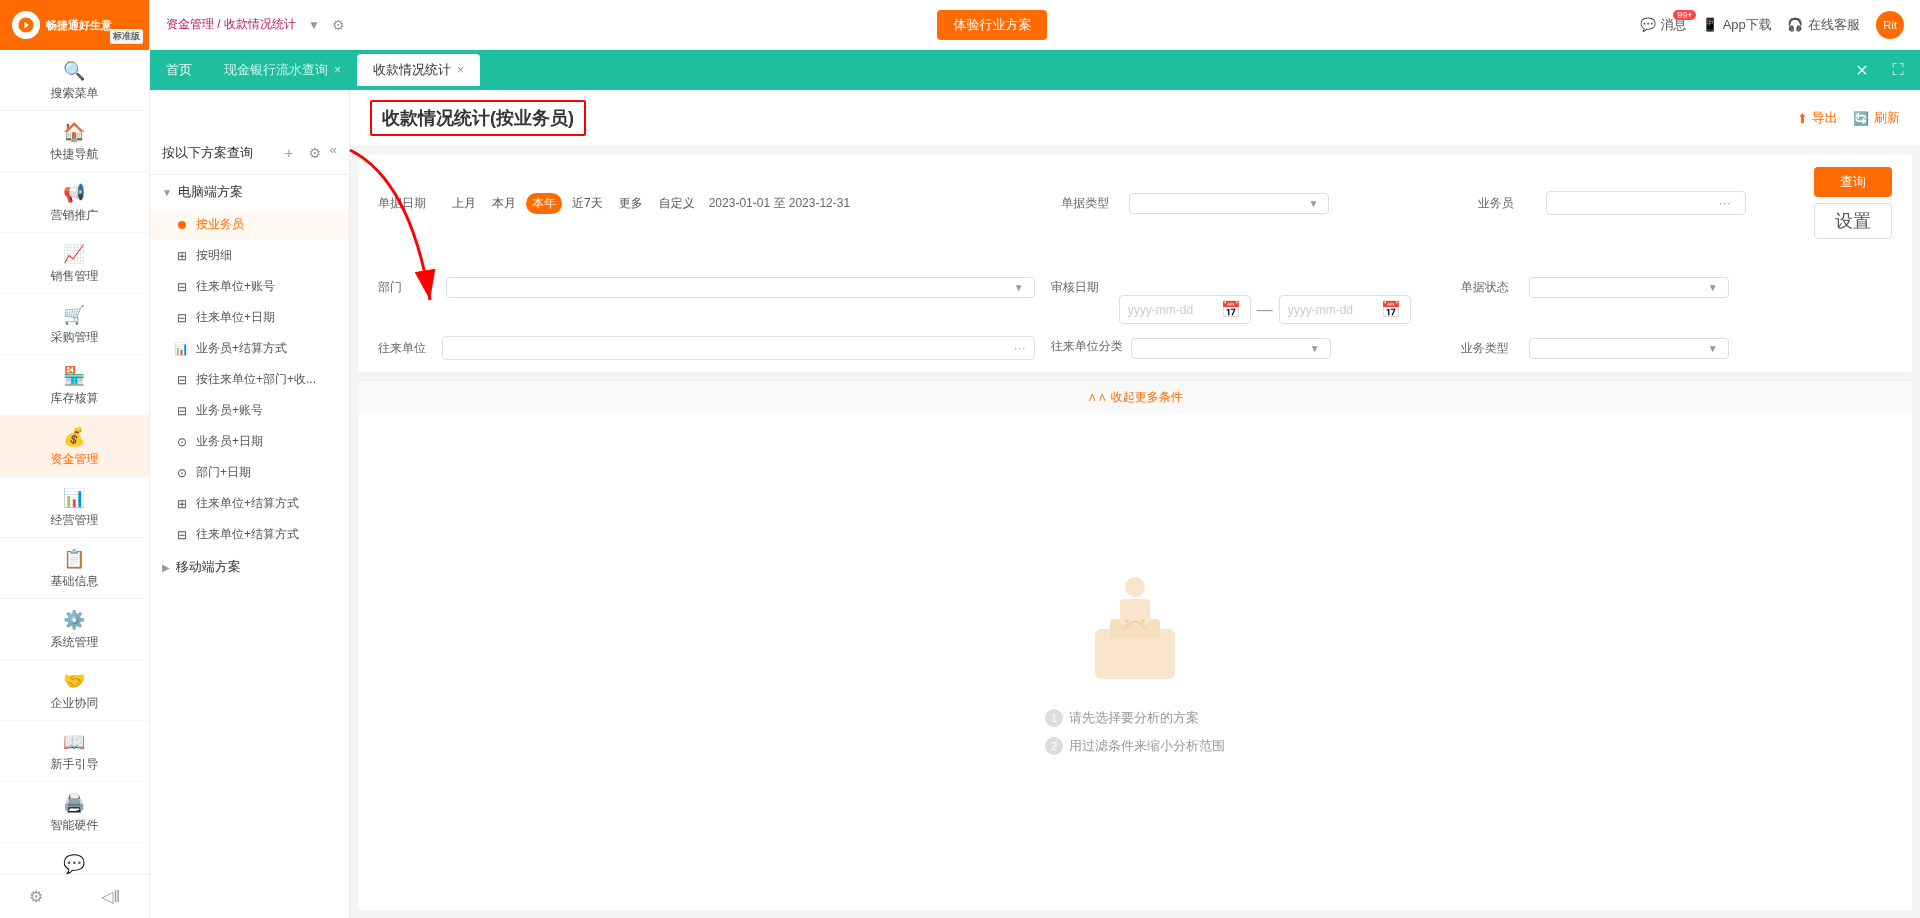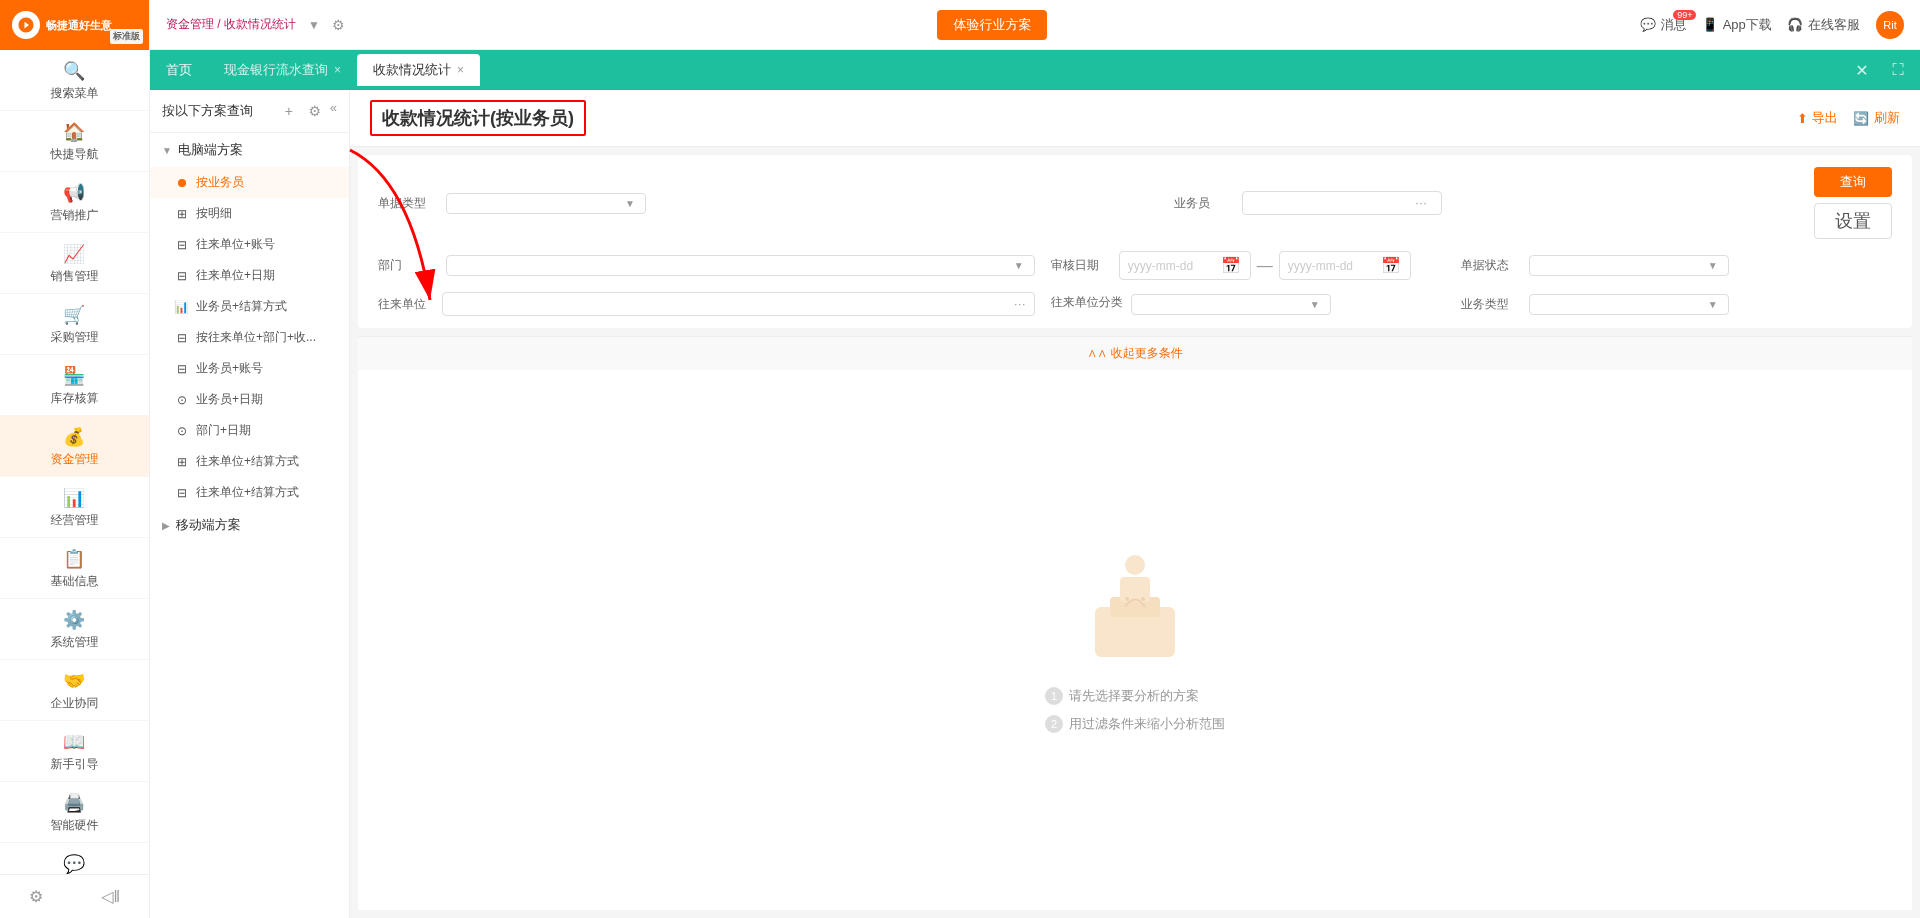--- a/index.html
+++ b/index.html
@@ -201,20 +201,21 @@
       padding: 0;
     }
     .query-panel-header {
       display: flex;
       align-items: center;
       padding: 10px 12px;
       font-size: 13px;
       color: #333;
       border-bottom: 1px solid #f0f0f0;
       gap: 6px;
+      margin-top: 42px;
     }
     .query-panel-header .actions {
       display: flex;
       gap: 4px;
       margin-left: auto;
     }
     .panel-icon-btn {
       width: 22px; height: 22px;
       border-radius: 50%;
       display: flex; align-items: center; justify-content: center;
@@ -331,20 +332,21 @@
       cursor: pointer;
       background: #fff;
       gap: 6px;
     }
     .filter-select .select-text { flex: 1; color: #ccc; }
     .filter-select .caret { color: #999; font-size: 10px; }
     .filter-input-group {
       display: flex;
       align-items: center;
       gap: 6px;
+      margin-top: 44px;
     }
     .date-input {
       border: 1px solid #ddd;
       border-radius: 4px;
       padding: 4px 8px;
       font-size: 12px;
       color: #ccc;
       width: 110px;
     }
     .date-separator { color: #999; }
@@ -653,20 +655,32 @@
           <div class="action-link">
             <span>🔄</span>
             <span>刷新</span>
           </div>
         </div>
       </div>
 
       <div class="filter-area">
 
         <div class="filter-row">
+          <div style="display:flex;align-items:center;gap:8px;flex:2.5;">
+            <span class="filter-label">单据日期</span>
+            <div class="date-quick-btns">
+              <span class="date-quick-btn">上月</span>
+              <span class="date-quick-btn">本月</span>
+              <span class="date-quick-btn active">本年</span>
+              <span class="date-quick-btn">近7天</span>
+              <span class="date-quick-btn">更多</span>
+              <span class="date-quick-btn">自定义</span>
+            </div>
+            <span class="date-range">2023-01-01 至 2023-12-31</span>
+          </div>
           <div style="display:flex;align-items:center;gap:8px;flex:1.5;">
             <span class="filter-label">单据类型</span>
             <div class="filter-select">
               <span class="select-text"></span>
               <span class="caret">▼</span>
             </div>
           </div>
           <div style="display:flex;align-items:center;gap:8px;flex:1.2;">
             <span class="filter-label">业务员</span>
             <div class="filter-select">

